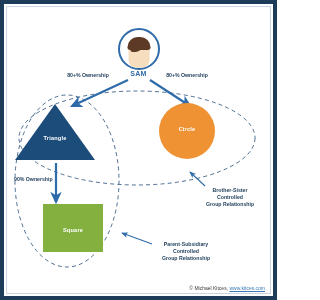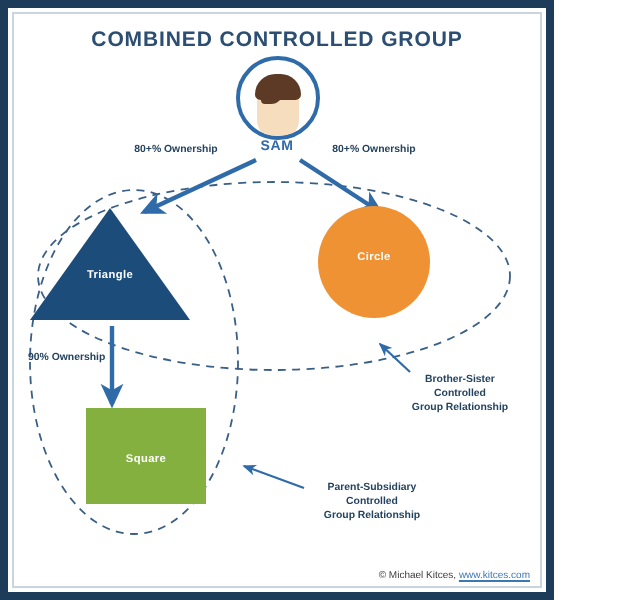--- a/index.html
+++ b/index.html
@@ -193,21 +193,20 @@
 
     <line x1="152" y1="244" x2="122" y2="233" stroke="#2f6ba8" stroke-width="1.1" marker-end="url(#arrow-thin)"></line>
 
     <polygon points="55,104 95,160 15,160" fill="#1c4c79"></polygon>
 
     <circle cx="187" cy="131" r="28" fill="#ef9234"></circle>
 
     <rect x="43" y="204" width="60" height="48" fill="#84b040"></rect>
   </svg>
 
-  <div class="title">COMBINED CONTROLLED GROUP</div>
 
   <div class="avatar-wrap">
     <div class="avatar-ring">
       <div class="face"></div>
       <div class="hair"></div>
     </div>
   </div>
   <div class="sam-label">SAM</div>
 
   <div class="own-left">80+% Ownership</div>

